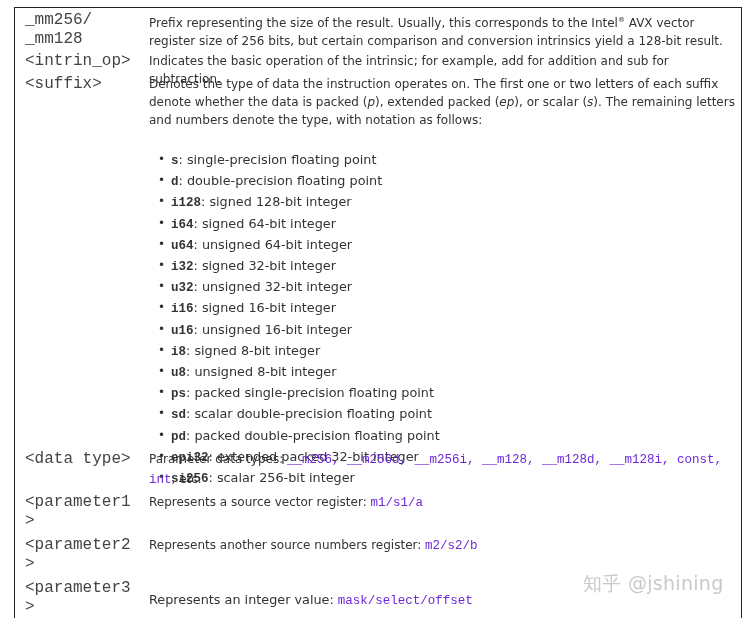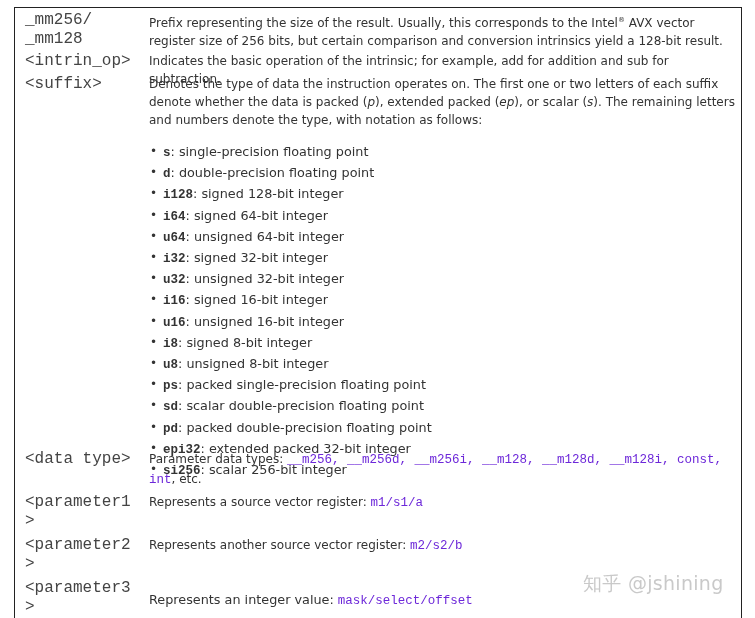--- a/index.html
+++ b/index.html
@@ -14,21 +14,21 @@
     font-family: "Liberation Mono", monospace; font-size: 16px; line-height: 19px; color: #444;
     word-break: break-all;
   }
   .desc {
     position: absolute; left: 126px; width: 595px;
     font-size: 12px; line-height: 18px; color: #333; margin-left: 8px;
   }
   .mono { font-family: "Liberation Mono", monospace; color: #6d28d9; font-size: 12.5px; }
   .bold-mono { font-family: "Liberation Mono", monospace; font-weight: bold; color: #333; font-size: 12.5px; }
   sup { font-size: 7px; vertical-align: 5px; }
-  ul.suffix-list { position: absolute; left: 126px; top: 126px; margin: 8px; padding: 0; list-style: none; }
+  ul.suffix-list { position: absolute; left: 126px; top: 126px; margin: 16px; padding: 0; list-style: none; }
   ul.suffix-list li { font-size: 12.8px; line-height: 19.2px; color: #333; position: relative; padding-left: 14px; white-space: nowrap; }
   ul.suffix-list li::before { content: "•"; position: absolute; left: 1px; top: 0; font-size: 12px; color: #333; }
   .watermark {
     position: absolute; left: 583px; top: 571px; font-size: 19px; color: #c9c9c9;
     font-family: "DejaVu Sans", sans-serif; letter-spacing: 0.3px;
   }
 </style>
 </head>
 <body>
 
@@ -82,21 +82,21 @@
       <div>&gt;</div>
     </div>
     <div class="desc"><span>Represents a source vector register: </span><span class="mono">m1/s1/a</span></div>
   </div>
 
   <div class="row" style="top:528px;">
     <div class="term">
       <div>&lt;parameter2</div>
       <div>&gt;</div>
     </div>
-    <div class="desc"><span>Represents another source vector register: </span><span class="mono">m2/s2/b</span></div>
+    <div class="desc"><span>Represents another source numbers register: </span><span class="mono">m2/s2/b</span></div>
   </div>
 
   <div class="row" style="top:571px;">
     <div class="term">
       <div>&lt;parameter3</div>
       <div>&gt;</div>
     </div>
     <div class="desc" style="top:12px; font-size:12.8px;"><span>Represents an integer value: </span><span class="mono">mask/select/offset</span></div>
   </div>
 </div>

